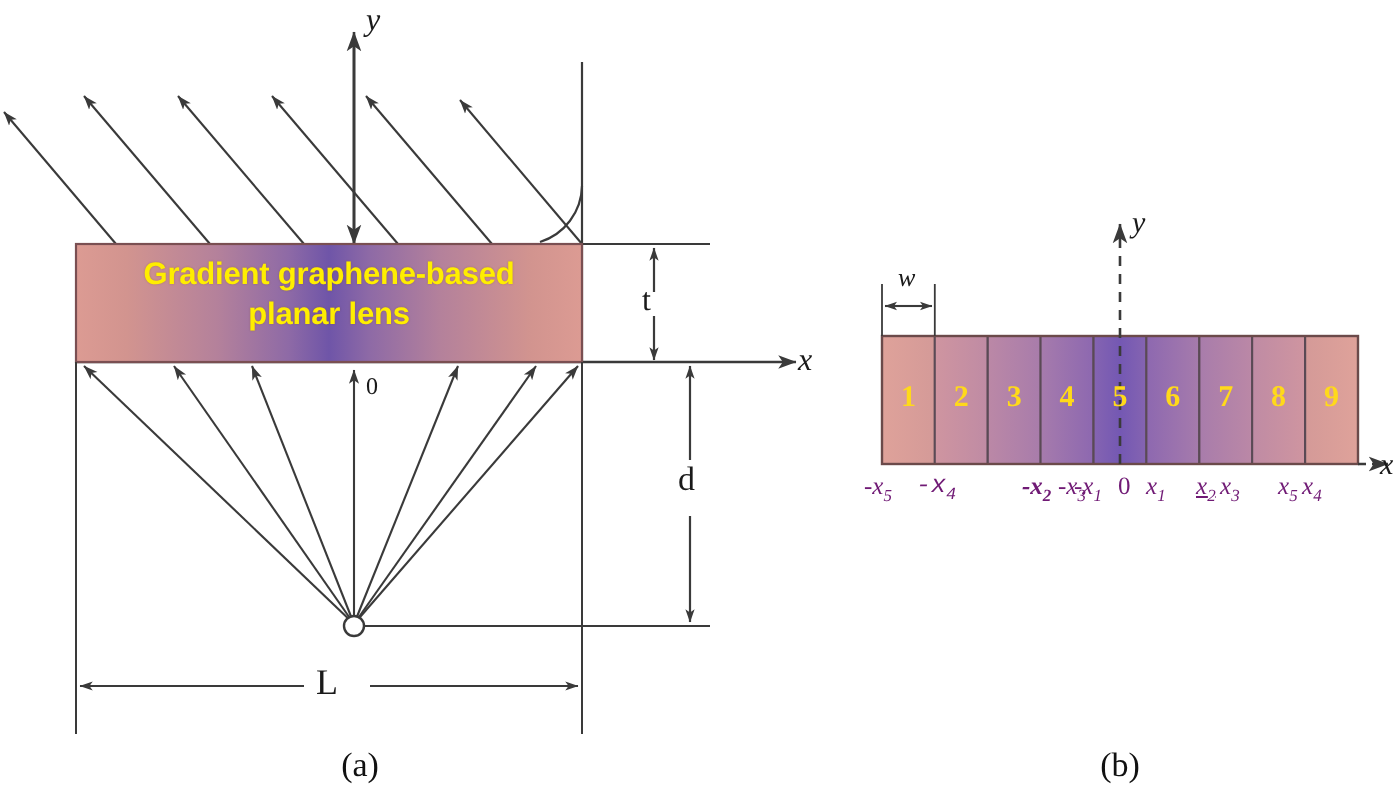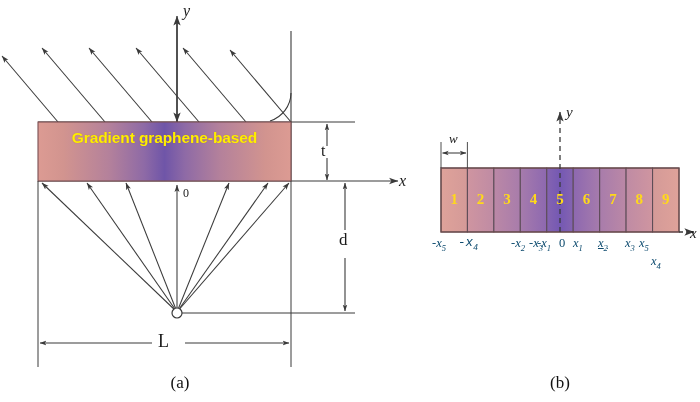--- a/index.html
+++ b/index.html
@@ -59,21 +59,21 @@
     position: absolute;
     font-family: "Liberation Serif", serif;
     font-size: 15px;
     color: #1a1a1a;
   }
   .tick-label {
     position: absolute;
     font-family: "Liberation Serif", serif;
     font-style: italic;
     font-size: 12.5px;
-    color: #0c4a6e;
+    color: #701a75;
     white-space: nowrap;
   }
   .tick-label sub {
     font-size: 8.5px;
     font-style: italic;
   }
   .panel-caption {
     position: absolute;
     font-family: "Liberation Serif", serif;
     font-size: 17px;
@@ -236,20 +236,21 @@
       <line x1="467.4" y1="168" x2="467.4" y2="142" stroke="#3a3a3a" stroke-width="0.9"></line>
       <g stroke="#3a3a3a" stroke-width="1.05">
         <line x1="455" y1="153" x2="442.5" y2="153" marker-end="url(#arrowHeadTiny)"></line>
         <line x1="455" y1="153" x2="466" y2="153" marker-end="url(#arrowHeadTiny)"></line>
       </g>
     </g>
   </svg>
 
   <div class="lens-label" style="left:40px; top:128px; width:249px;">
     <div>Gradient graphene-based</div>
+    <div>planar lens</div>
   </div>
 
   <div class="axis-text" style="left:183px; top:2px; font-size:16px;">y</div>
 
   <div class="axis-text" style="left:399px; top:172px; font-size:16px;">x</div>
 
   <div class="plain-text" style="left:183px; top:186px; font-size:12px;">0</div>
 
   <div class="plain-text" style="left:321px; top:142px; font-size:16px;">t</div>
 
@@ -277,39 +278,39 @@
 
   <div class="tick-label" style="left:432px; top:236px;">
     <span>-</span><span>x</span><sub>5</sub>
   </div>
   <div class="tick-label" style="left:458px; top:236px;font-family:Liberation Mono, monospace;">
     <span>-</span><span>x</span><sub>4</sub>
   </div>
   <div class="tick-label" style="left:485px; top:236px;margin-left:44px;">
     <span>-</span><span>x</span><sub>3</sub>
   </div>
-  <div class="tick-label" style="left:511px; top:236px;">
+  <div class="tick-label" style="left:511px; top:236px;font-weight:bold;">
     <span>-</span><span>x</span><sub>2</sub>
   </div>
   <div class="tick-label" style="left:537px; top:236px;font-family:Liberation Serif, serif;">
     <span>-</span><span>x</span><sub>1</sub>
   </div>
   <div class="tick-label" style="left:559px; top:236px; font-style:normal;">
     <span>0</span>
   </div>
   <div class="tick-label" style="left:573px; top:236px;">
     <span>x</span><sub>1</sub>
   </div>
   <div class="tick-label" style="left:598px; top:236px;text-decoration:underline;">
     <span>x</span><sub>2</sub>
   </div>
-  <div class="tick-label" style="left:625px; top:236px;">
+  <div class="tick-label" style="left:610px; top:236px;">
     <span>x</span><sub>3</sub>
   </div>
-  <div class="tick-label" style="left:651px; top:236px;margin-top:18px;">
+  <div class="tick-label" style="left:651px; top:236px;">
     <span>x</span><sub>4</sub>
   </div>
   <div class="tick-label" style="left:639px; top:236px;">
     <span>x</span><sub>5</sub>
   </div>
 
   <div class="panel-caption" style="left:510px; top:373px; width:100px;">(b)</div>
 
 </div>
 

